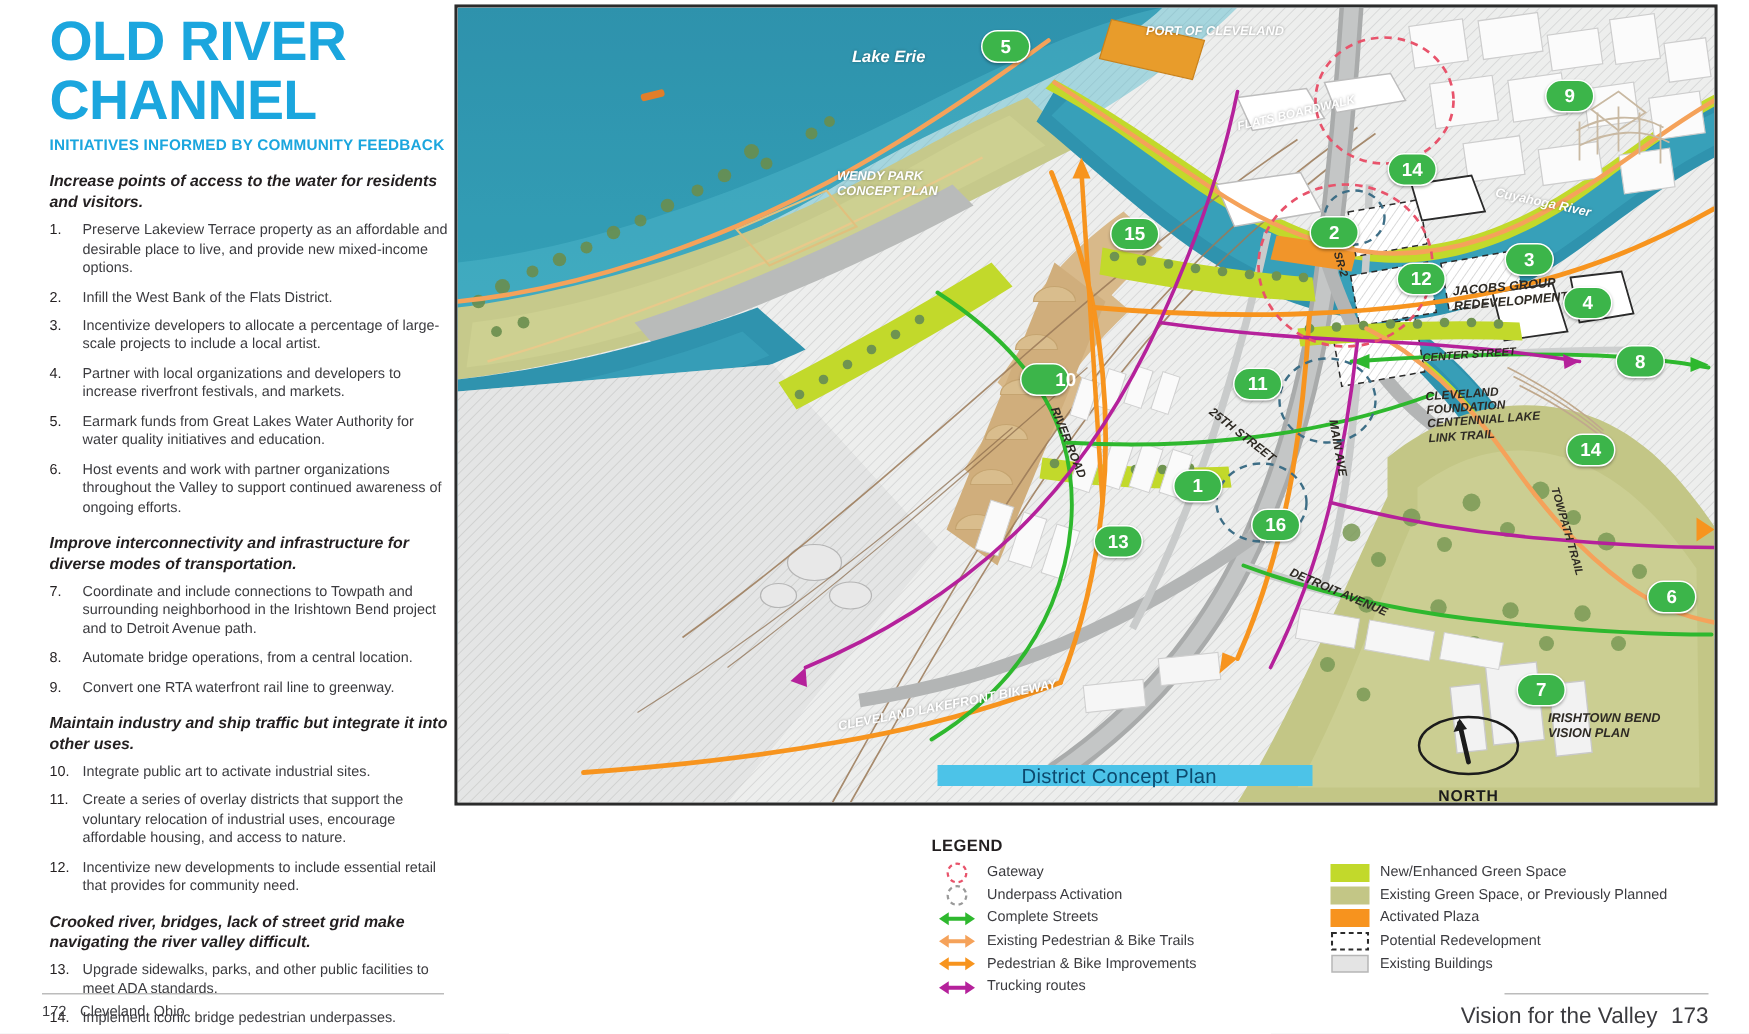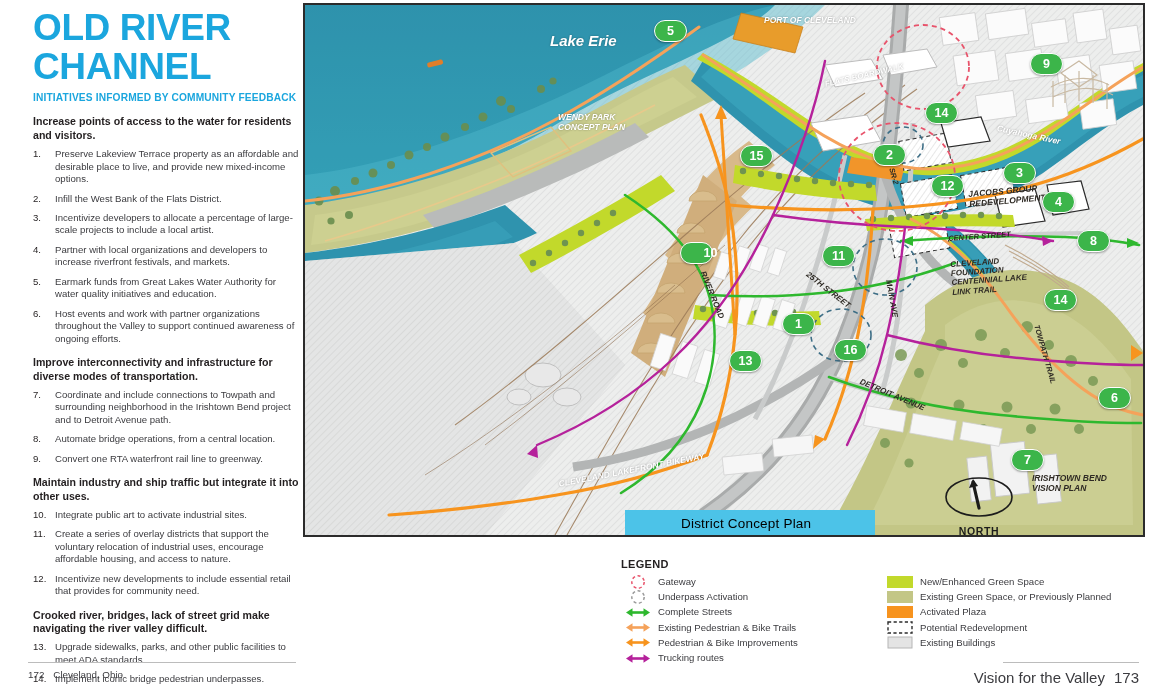--- a/index.html
+++ b/index.html
@@ -38,20 +38,21 @@
     color: #1ba6de;
     font-size: 10.2px;
     font-weight: bold;
     letter-spacing: 0.15px;
     margin: 6px 0 12px 0;
   }
   .group { margin-bottom: 2px; }
   .group-heading {
     font-size: 10.6px;
     font-weight: bold;
+    font-style: italic;
     color: #231f20;
     line-height: 1.26;
     margin: 11px 0 6px 0;
   }
   .item {
     display: flex;
     font-size: 9.6px;
     color: #3b3b3f;
     line-height: 1.30;
     margin-bottom: 7px;
@@ -104,23 +105,23 @@
     align-items: center;
     justify-content: center;
     box-shadow: 0 1px 2px rgba(0,0,0,.35);
     font-family: "Liberation Sans", sans-serif;
   }
 
   
   #concept-banner {
     position: absolute;
     left: 320px; top: 505px;
-    width: 250px; height: 27px;
+    width: 250px; height: 14px;
     background: #4cc3e8;
-    color: #000000;
+    color: #0c4a6e;
     font-size: 13.5px;
     font-style: normal;
     font-weight: normal;
     display: flex;
     align-items: center;
     padding-left: 56px;
     letter-spacing: .2px;
   }
 
   
@@ -596,21 +597,21 @@
         </g>
 
         <g stroke="#c0a98d" stroke-width="1.1" fill="none">
           <path d="M700,240 C724,252 746,266 764,282"></path>
           <path d="M704,246 C728,258 750,272 768,288"></path>
           <path d="M708,252 C732,264 754,278 772,294"></path>
         </g>
       </svg>
 
       <div id="map-labels">
-          <div class="maplbl lbl-white" style="left: 245px; top: 27px; font-size: 15px;">Lake Erie</div>
+          <div class="maplbl lbl-white" style="left: 263px; top: 27px; font-size: 11px;">Lake Erie</div>
           <div class="maplbl lbl-white" style="left: 459px; top: 11px; font-size: 8.5px;">PORT OF CLEVELAND</div>
           <div class="maplbl lbl-white" style="left: 253px; top: 108px; font-size: 8.5px;">WENDY PARK
 CONCEPT PLAN</div>
           <div class="maplbl lbl-white" style="left: 519px; top: 75px; font-size: 8px; transform: rotate(-13deg); transform-origin: left top;">FLATS BOARDWALK</div>
           <div class="maplbl lbl-white" style="left: 693px; top: 119px; font-size: 8.5px; transform: rotate(12deg); transform-origin: left top;">Cuyahoga River</div>
           <div class="maplbl lbl-dark" style="left: 590px; top: 162px; font-size: 7.5px; transform: rotate(74deg); transform-origin: left top;">SR-2</div>
           <div class="maplbl lbl-dark" style="left: 663px; top: 185px; font-size: 8.5px; transform: rotate(-5deg); transform-origin: left top;">JACOBS GROUP
 REDEVELOPMENT</div>
           <div class="maplbl lbl-dark" style="left: 643px; top: 230px; font-size: 7.5px; transform: rotate(-4deg); transform-origin: left top;">CENTER STREET</div>
           <div class="maplbl lbl-dark" style="left: 645px; top: 255px; font-size: 8px; transform: rotate(-4deg); transform-origin: left top;">CLEVELAND

